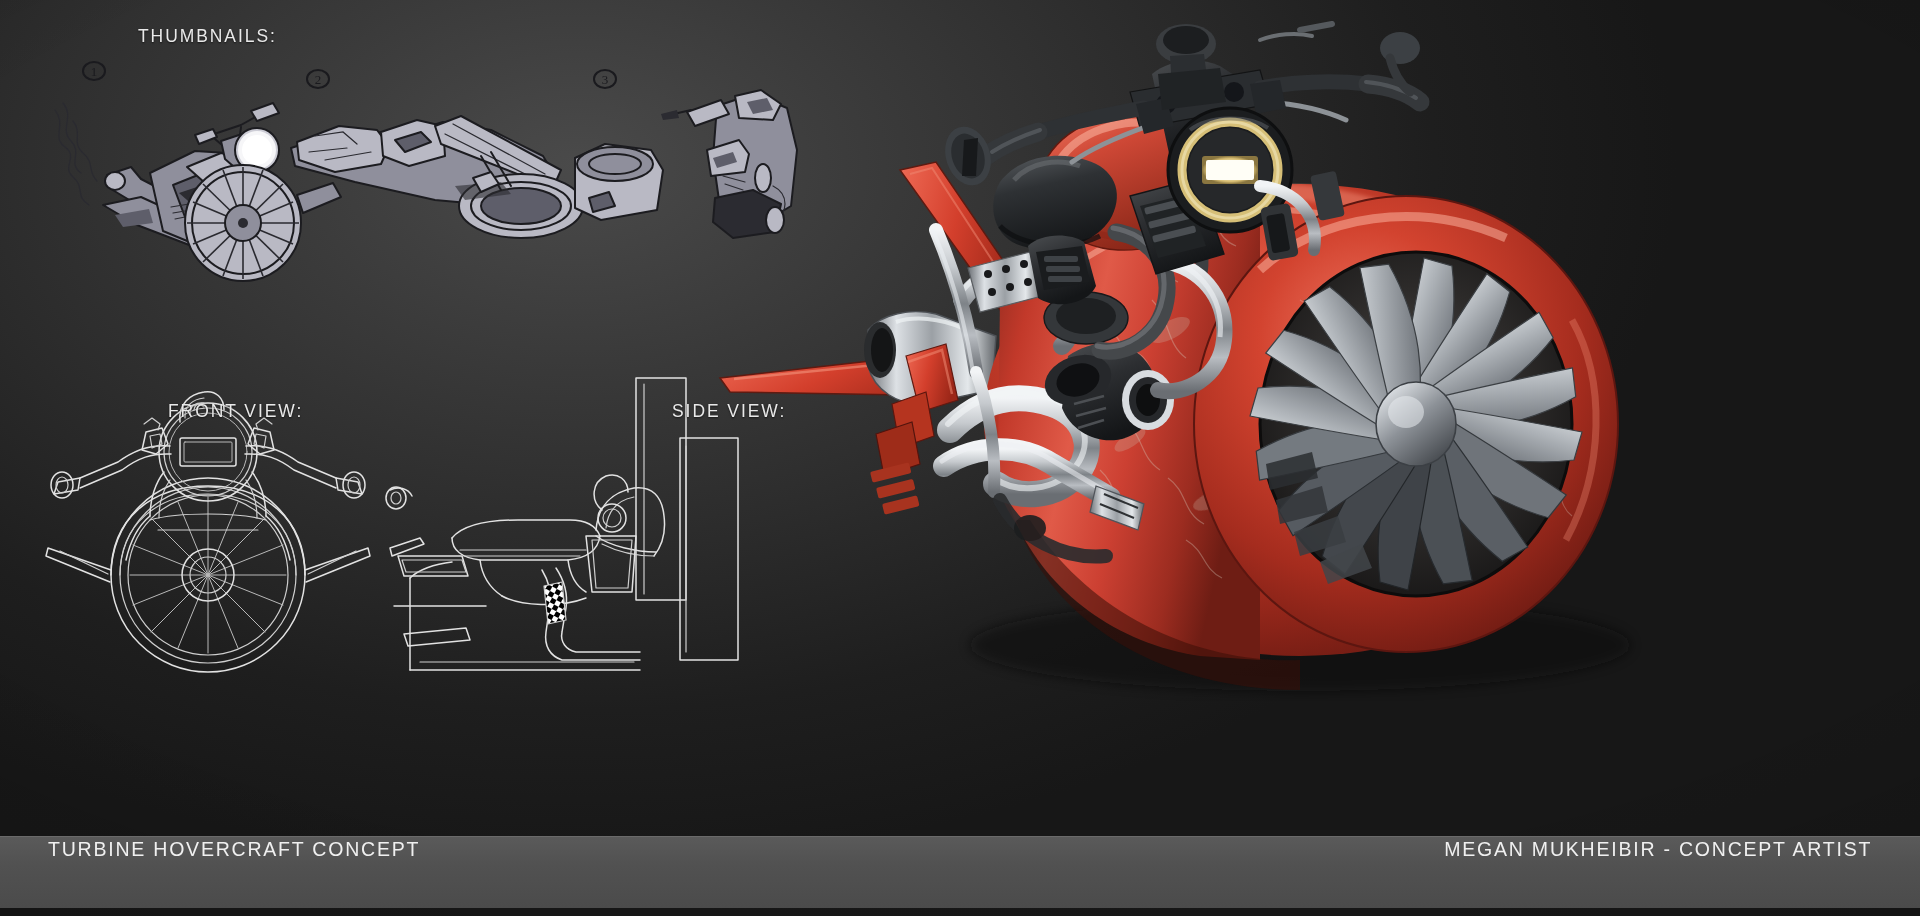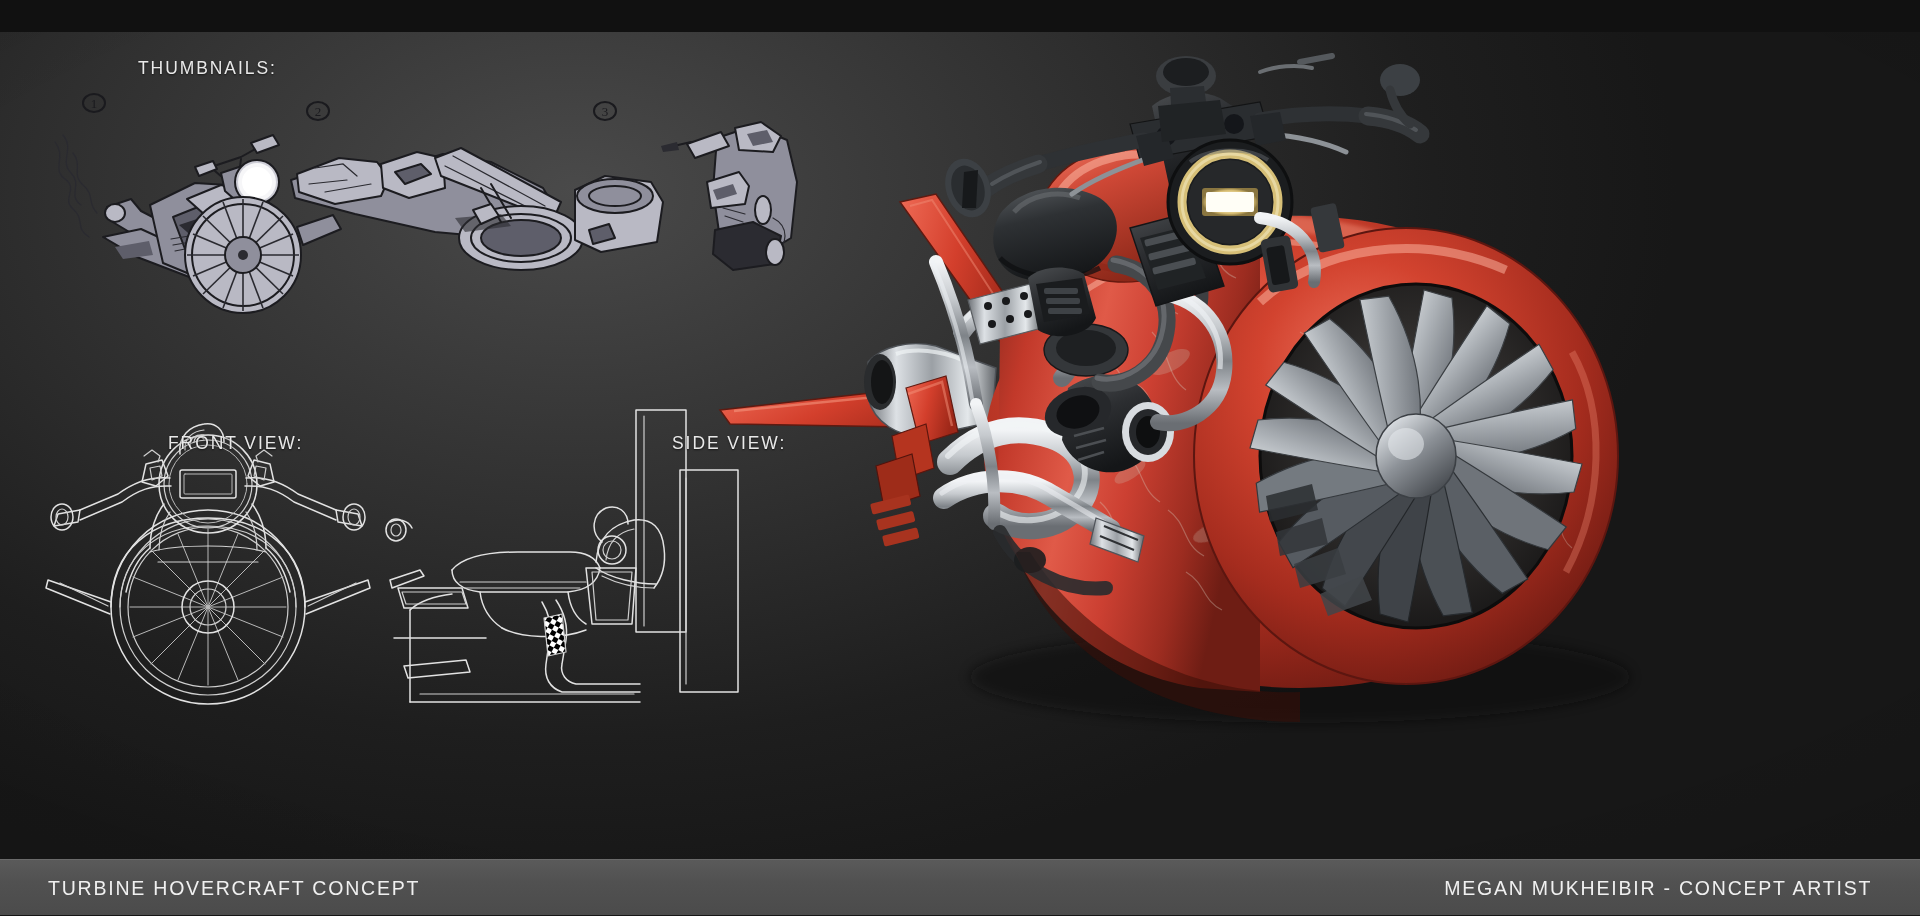--- a/index.html
+++ b/index.html
@@ -11,21 +11,20 @@
     overflow:hidden; position:relative;
   }
 
   
   #board {
     position:absolute; inset:0;
     background:
       radial-gradient(ellipse 1100px 700px at 30% 18%, #4a4a4a 0%, #3a3a3a 28%, #2b2b2b 55%, #1e1e1e 78%, #171717 100%),
       linear-gradient(180deg,#3b3b3b 0%, #2e2e2e 22%, #232323 48%, #1b1b1b 72%, #141414 100%);
     overflow:hidden;
-    margin-top:32px;
   }
   
   #board:after{
     content:""; position:absolute; inset:0; pointer-events:none;
     background:radial-gradient(ellipse 130% 120% at 50% 40%, rgba(0,0,0,0) 45%, rgba(0,0,0,.42) 100%);
   }
 
   
   .lbl {
     position:absolute;
@@ -39,24 +38,24 @@
     transform:scaleX(.92);
     transform-origin:left center;
     z-index:40;
   }
   #lbl-thumbs { left:138px; top:25px; }
   #lbl-front  { left:168px; top:400px; }
   #lbl-side   { left:672px; top:400px; }
 
   
   #footer {
-    position:absolute; left:0; right:0; bottom:1px; height:56px;
+    position:absolute; left:0; right:0; bottom:8px; height:72px;
     background:linear-gradient(180deg,#5a5a5a 0%,#515151 40%,#4b4b4b 100%);
     border-top:1px solid #6a6a6a;
-    display:flex; align-items:center; justify-content:space-between;
+    display:flex; align-items:flex-start; justify-content:space-between;
     padding:0 48px; z-index:60;
   }
   #footer .ft {
     color:#f0f0f0; font-size:21px; letter-spacing:1.9px; font-weight:300;
     white-space:nowrap; transform:scaleX(.93); transform-origin:left center;
   }
   #footer .ft.right { transform-origin:right center; }
 
   
   .thumb { position:absolute; z-index:20; }

